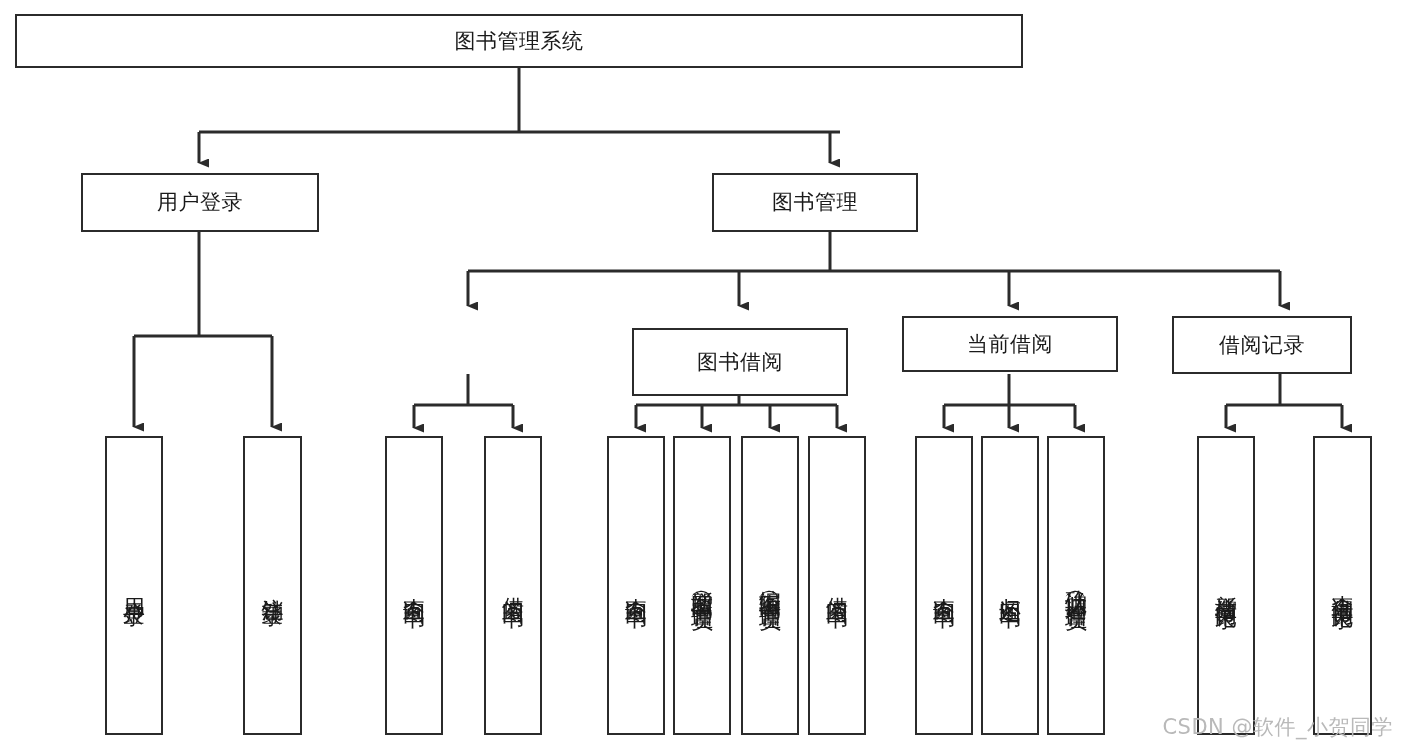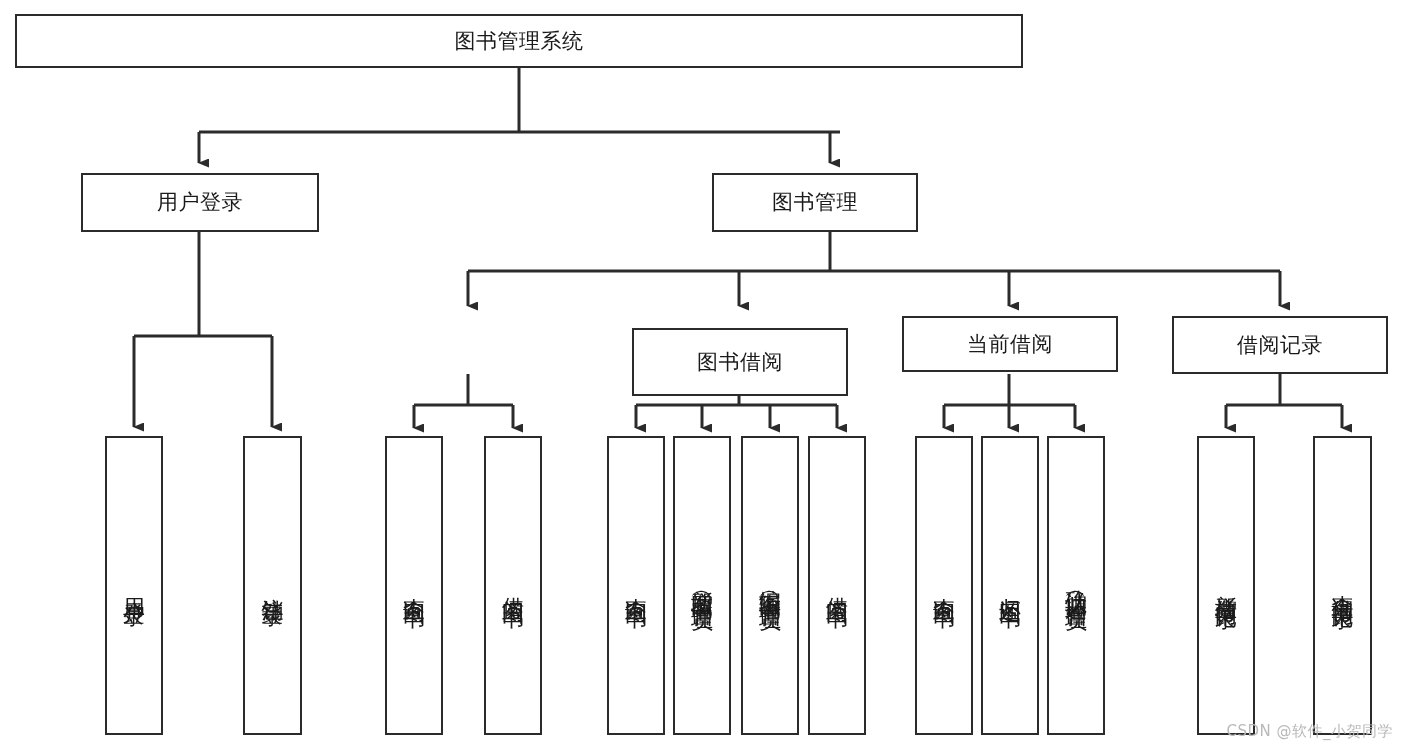--- a/index.html
+++ b/index.html
@@ -53,21 +53,21 @@
     writing-mode: vertical-rl;
     text-orientation: upright;
     font-size: 22px;
     letter-spacing: 3px;
     line-height: 1;
   }
   #watermark {
     position: absolute;
     right: 12px;
     bottom: 6px;
-    font-size: 15px;
+    font-size: 21px;
     color: #b9b9b9;
     white-space: nowrap;
     letter-spacing: 0.5px;
   }
 </style>
 </head>
 <body>
 
 <div id="diagram-root">
 
@@ -131,21 +131,21 @@
   <div class="node horizontal" style="left:712px; top:173px; width:206px; height:59px;">
     <span class="label">图书管理</span>
   </div>
 
   <div class="node horizontal" style="left:632px; top:328px; width:216px; height:68px;">
     <span class="label">图书借阅</span>
   </div>
   <div class="node horizontal" style="left:902px; top:316px; width:216px; height:56px;">
     <span class="label">当前借阅</span>
   </div>
-  <div class="node horizontal" style="left:1172px; top:316px; width:216px; height:58px;">
+  <div class="node horizontal" style="left:1172px; top:316px; width:180px; height:58px;">
     <span class="label">借阅记录</span>
   </div>
 
   <div class="node vertical" style="left:105px; top:436px; width:58px; height:299px;">
     <span class="label">用户登录</span>
   </div>
   <div class="node vertical" style="left:243px; top:436px; width:59px; height:299px;">
     <span class="label">注销登录</span>
   </div>
 

